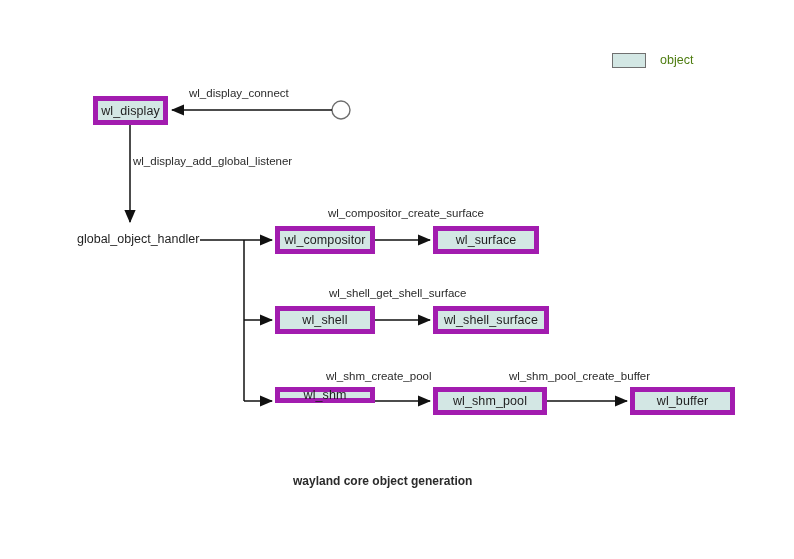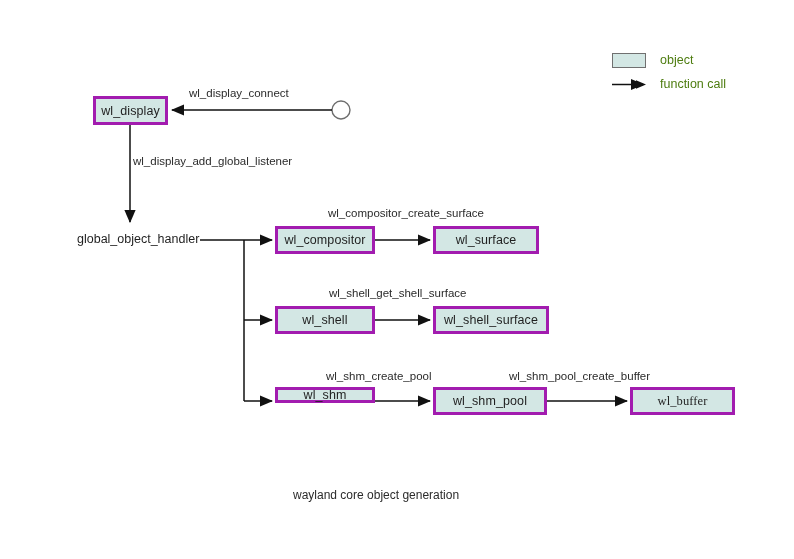--- a/index.html
+++ b/index.html
@@ -22,21 +22,21 @@
     top: 0;
     width: 794px;
     height: 559px;
   }
 
   
   .obj-box {
     position: absolute;
     box-sizing: border-box;
     background: #d3e7e4;
-    border: 3px solid #a21caf;
+    border: 5px solid #a21caf;
     display: flex;
     align-items: center;
     justify-content: center;
     font-size: 12.5px;
     color: #1f1f1f;
     letter-spacing: 0.1px;
     white-space: nowrap;
   }
 
   
@@ -144,43 +144,36 @@
 <div class="obj-box" style="left:433px; top:226px; width:106px;  height:28px;">wl_surface</div>
 
 <div class="obj-box" style="left:275px; top:306px; width:100px; height:28px;">wl_shell</div>
 
 <div class="obj-box" style="left:433px; top:306px; width:116px; height:28px;">wl_shell_surface</div>
 
 <div class="obj-box" style="left:275px; top:387px; width:100px; height:16px;">wl_shm</div>
 
 <div class="obj-box" style="left:433px; top:387px; width:114px; height:28px;">wl_shm_pool</div>
 
-<div class="obj-box" style="left:630px; top:387px; width:105px; height:28px;font-family:Liberation Serif, serif;">wl_buffer</div>
+<div class="obj-box" style="left:630px; top:387px; width:105px; height:28px;">wl_buffer</div>
 
 <div class="node-text" style="left:58px; top:232px;">global_object_handler</div>
 
 <div class="edge-label" style="left:189px; top:87px;">wl_display_connect</div>
 
 <div class="edge-label" style="left:133px; top:155px;">wl_display_add_global_listener</div>
 
 <div class="edge-label" style="left:328px; top:207px;">wl_compositor_create_surface</div>
 
 <div class="edge-label" style="left:329px; top:287px;">wl_shell_get_shell_surface</div>
 
 <div class="edge-label" style="left:326px; top:370px;">wl_shm_create_pool</div>
 
 <div class="edge-label" style="left:509px; top:370px;">wl_shm_pool_create_buffer</div>
 
-<div class="caption" style="left:293px; top:488px;">wayland core object generation</div>
+<div class="caption" style="left:293px; top:474px;font-weight:bold;">wayland core object generation</div>
 
 <div class="legend">
   <div class="legend-row">
     <span class="legend-swatch"></span>
     <span class="legend-text">object</span>
   </div>
-  <div class="legend-row">
-    <svg class="legend-arrow" viewBox="0 0 34 15" xmlns="http://www.w3.org/2000/svg">
-      <line x1="0" y1="7.5" x2="31" y2="7.5" stroke="#111111" stroke-width="1.5" marker-end="url(#arrow)"></line>
-      <path d="M 24 3.2 L 34 7.5 L 24 11.8 z" fill="#111111"></path>
-    </svg>
-    <span class="legend-text">function call</span>
-  </div>
 </div>
 
 </body></html>

